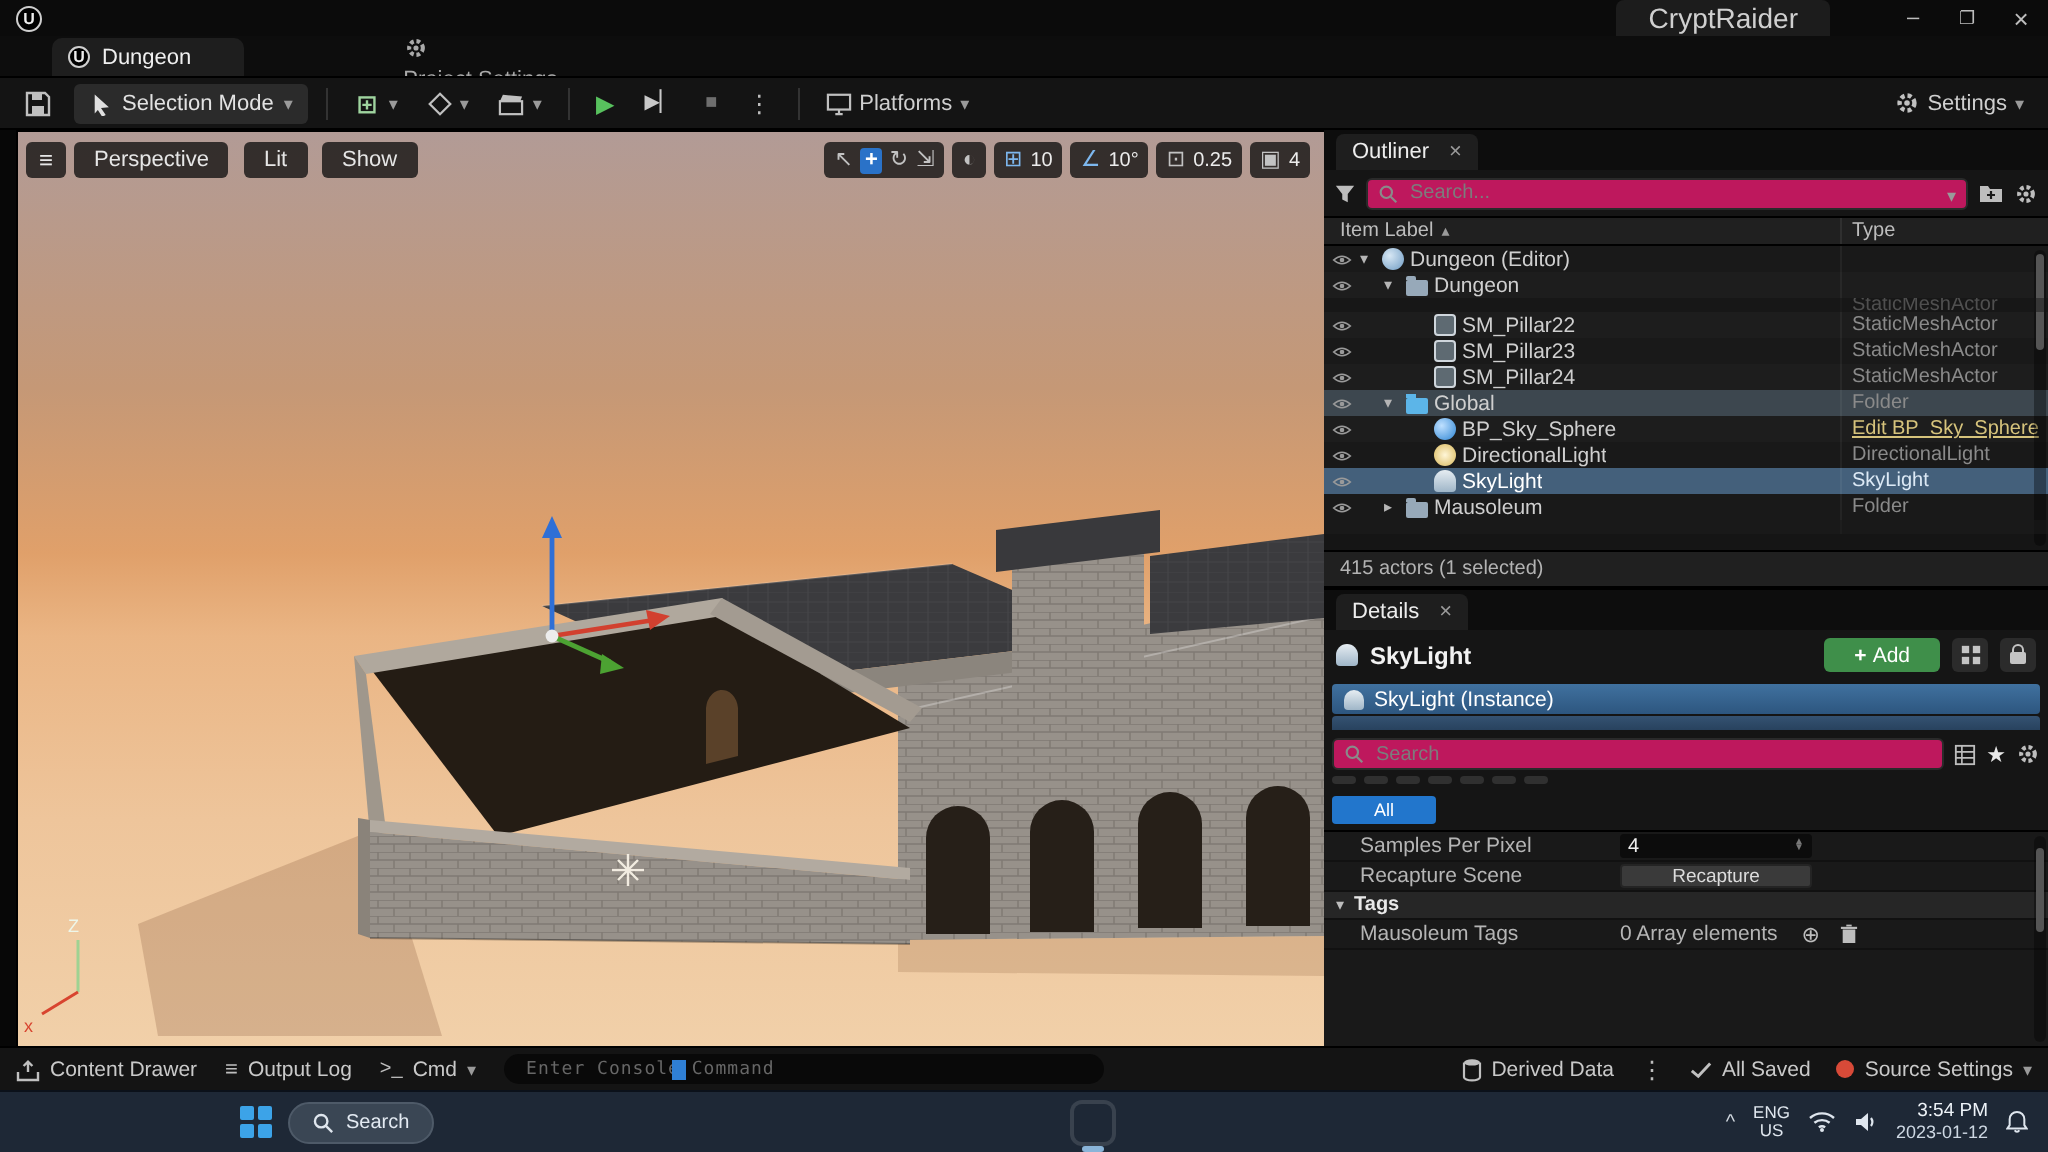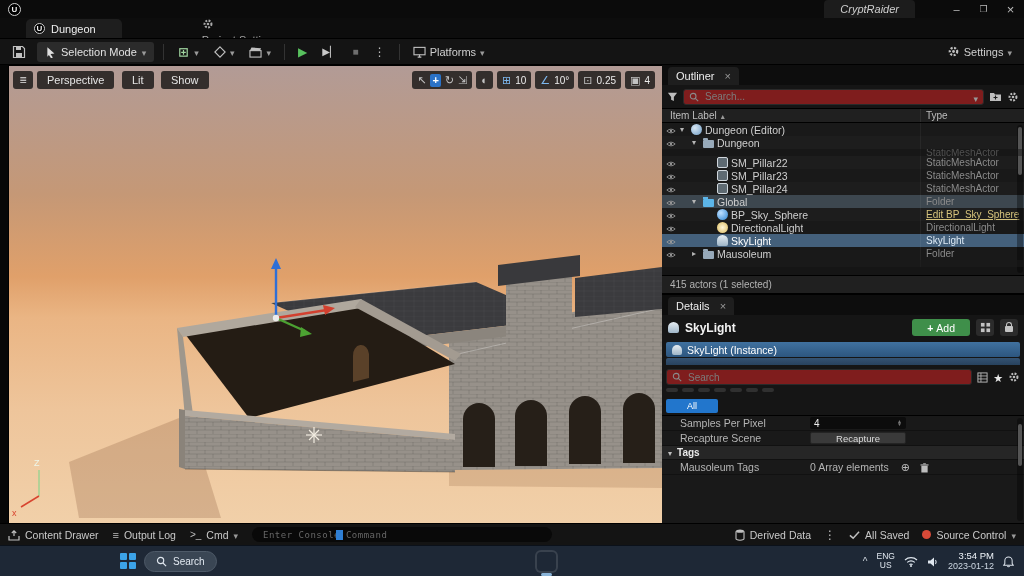--- a/index.html
+++ b/index.html
@@ -7,21 +7,21 @@
           font-family:"Liberation Sans","DejaVu Sans",sans-serif;color:#d8d8d8;-webkit-font-smoothing:antialiased;}
   .screen *{box-sizing:border-box;}
 
   
   .menubar{position:absolute;top:0;left:0;right:0;height:18px;display:flex;align-items:center;background:#0b0b0b;}
   .ue-logo{width:13px;height:13px;border-radius:50%;background:#000;border:1px solid #cfcfcf;margin:0 8px 0 8px;
            display:flex;align-items:center;justify-content:center;flex:none;}
   .ue-logo::after{content:"U";color:#eee;font-size:8px;font-weight:bold;}
   .menu-item{padding:0 9px;font-size:11px;color:#d6d6d6;cursor:default;}
   .win-title{margin-left:auto;height:100%;display:flex;align-items:center;padding:0 16px;background:#1c1c1c;
-             border-radius:4px 4px 0 0;font-size:11px;color:#cfcfcf;font-style:italic;}
+             border-radius:4px 4px 0 0;font-size:14px;color:#cfcfcf;}
   .win-controls{display:flex;height:100%;margin-left:28px;}
   .win-btn{width:27px;display:flex;align-items:center;justify-content:center;font-size:11px;color:#bdbdbd;}
   .wc-min::before{content:"–";} .wc-max::before{content:"❐";font-size:9px;} .wc-close::before{content:"×";font-size:13px;}
 
   
   .tabbar{position:absolute;top:18px;left:0;right:0;height:20px;background:#0d0d0d;display:flex;align-items:flex-end;}
   .tab-active{margin-left:26px;height:19px;background:#1e1e1e;border-radius:5px 5px 0 0;display:flex;align-items:center;
               gap:6px;padding:0 26px 0 8px;font-size:11px;color:#efefef;}
   .tab-active .ue-logo{width:11px;height:11px;margin:0;}
   .tab-inactive{margin-left:70px;height:100%;display:flex;align-items:flex-start;gap:4px;font-size:11px;color:#a9a9a9;padding:0 10px;flex-direction:column;}
@@ -59,21 +59,21 @@
   
   .rightpanel{width:363px;height:458px;display:flex;flex-direction:column;background:#151515;border-left:1px solid #000;}
   .panel-tabs{height:20px;background:#0d0d0d;display:flex;align-items:flex-end;flex:none;}
   .panel-tab{height:18px;background:#1e1e1e;border-radius:4px 4px 0 0;margin-left:6px;display:flex;align-items:center;
              gap:10px;padding:0 8px;font-size:11px;color:#ededed;}
   .i-close::before{content:"×";color:#9a9a9a;font-size:11px;}
 
   
   .outliner{height:230px;display:flex;flex-direction:column;flex:none;border-bottom:2px solid #000;}
   .o-toolbar{height:23px;display:flex;align-items:center;gap:5px;padding:0 5px;flex:none;}
-  .searchbox{flex:1;height:16px;background:#7f1d1d;border:1px solid #2a2a2a;border-radius:3px;display:flex;align-items:center;
+  .searchbox{flex:1;height:16px;background:#be185d;border:1px solid #2a2a2a;border-radius:3px;display:flex;align-items:center;
              gap:4px;padding:0 5px;color:#8a8a8a;}
   .searchbox input{flex:1;background:transparent;border:0;outline:0;color:#cfcfcf;font-size:10px;min-width:0;
                    font-family:inherit;}
   .searchbox input::placeholder{color:#7c7c7c;}
   .o-header{height:15px;background:#202020;border-top:1px solid #000;border-bottom:1px solid #000;display:flex;
             align-items:center;font-size:10px;color:#bdbdbd;flex:none;}
   .o-header .hl-col{flex:1;padding-left:8px;display:flex;align-items:center;gap:4px;}
   .sortarrow::before{content:"▴";font-size:8px;color:#9a9a9a;}
   .typecol{width:104px;padding-left:5px;border-left:1px solid rgba(255,255,255,.07);height:100%;display:flex;align-items:center;}
   .o-rows{flex:1;overflow:hidden;position:relative;}
@@ -756,21 +756,21 @@
       </span>
       <span class="i-kebab"></span>
       <span class="sb-item">
         <svg class="icon-svg" width="11" height="11" viewBox="0 0 12 12">
             <path d="M1 7l3.5 3L11 3" stroke="#c0c0c0" fill="none" stroke-width="1.6"></path>
           </svg>
         <span>All Saved</span>
       </span>
       <span class="sb-item">
         <span class="reddot"></span>
-        <span>Source Control</span>
+        <span>Source Settings</span>
         <span class="i-caret"></span>
       </span>
     </span>
   </div>
 
   <div class="taskbar">
     <span class="tb-center">
       <span class="startlogo">
           <span></span>
           <span></span>

